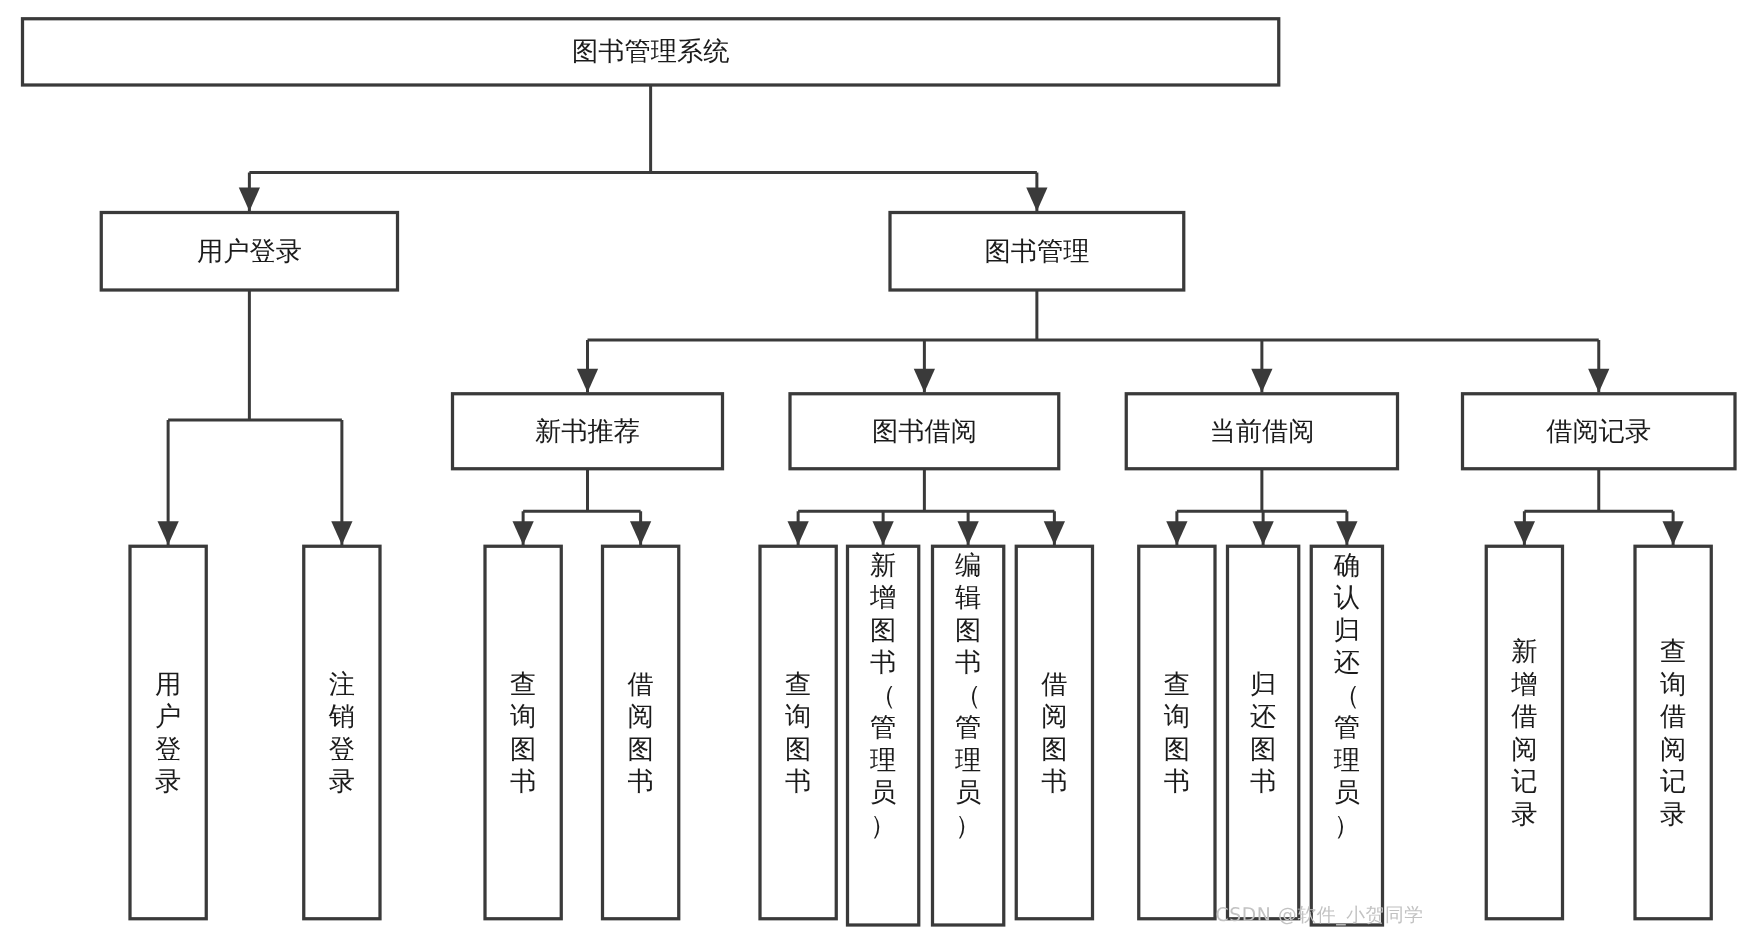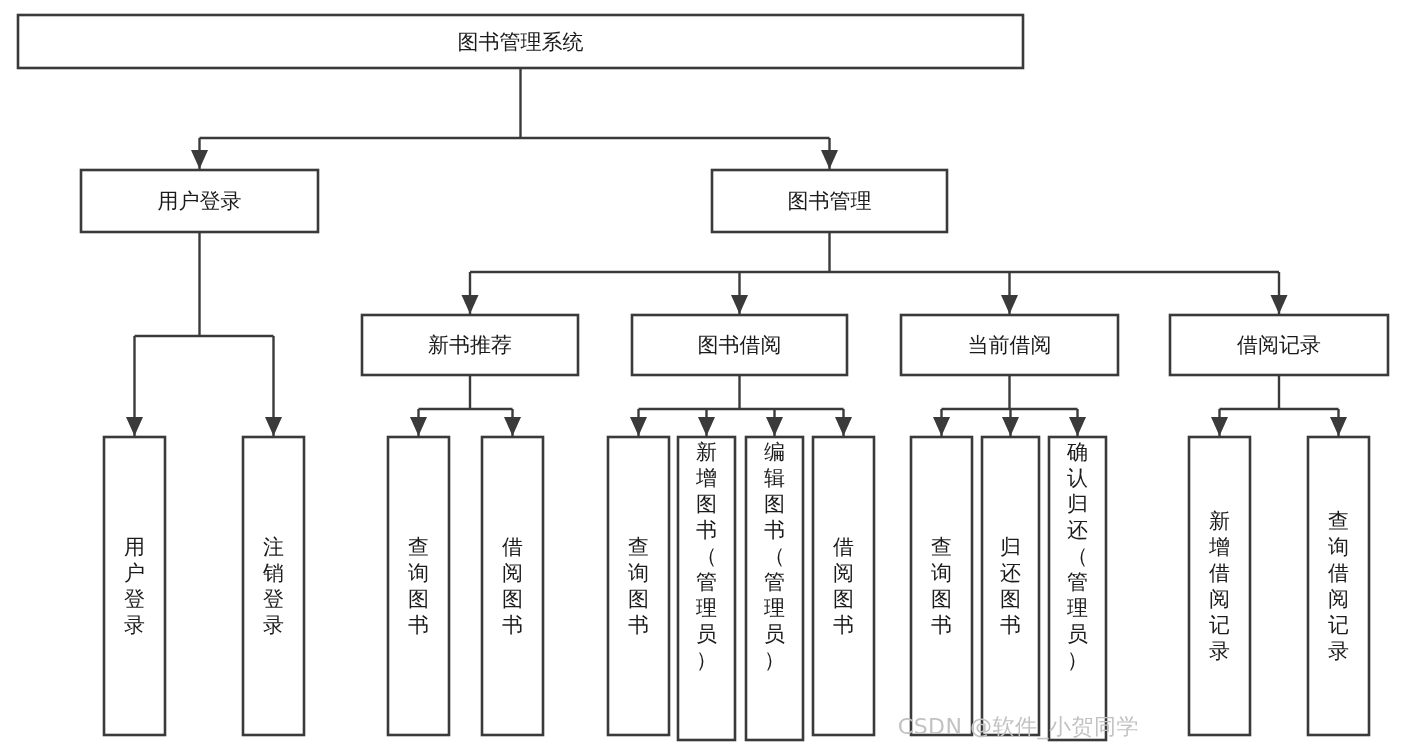--- a/index.html
+++ b/index.html
@@ -53,21 +53,21 @@
   }
   .arrow-head {
     fill: #3a3a3a;
     stroke: none;
   }
   .watermark {
     position: absolute;
     right: 8px;
     bottom: 5px;
     font-family: "DejaVu Sans", "Liberation Sans", sans-serif;
-    font-size: 22px;
+    font-size: 15px;
     color: #c2c2c2;
     letter-spacing: 0.5px;
     white-space: nowrap;
     user-select: none;
   }
 </style>
 </head>
 <body>
 
 <div id="diagram-root">

